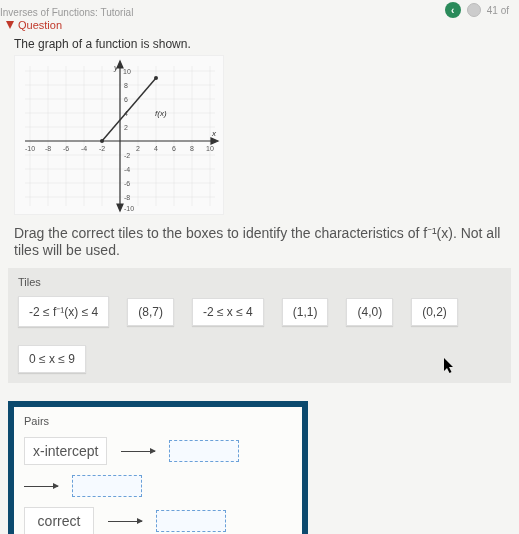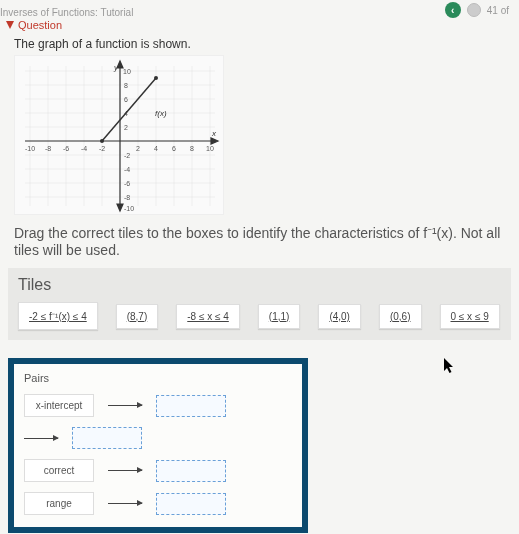--- a/index.html
+++ b/index.html
@@ -63,48 +63,47 @@
   .instruction {
     font-size: 14px;
     color: #555;
     padding: 8px 14px 10px 14px;
   }
   .tiles-section {
     background: #e8e8e6;
     margin: 0 8px;
     padding: 8px 10px 10px 10px;
   }
-  .tiles-title { font-size: 16px; color: #555; margin-bottom: 8px; }
+  .tiles-title { font-size: 11px; color: #555; margin-bottom: 8px; }
   .tiles-row { display: flex; flex-wrap: wrap; gap: 18px; align-items: center; }
   .tile {
     background: #fff;
     border: 1px solid #ddd;
     box-shadow: 0 1px 1px rgba(0,0,0,0.1);
     padding: 6px 10px;
-    font-size: 10px;
+    font-size: 12px;
     color: #444;
     white-space: nowrap;
-    text-decoration: underline;
   }
   .pairs-section {
     margin: 18px 8px 0 8px;
     border: 6px solid #0c4a6e;
     background: #fcfcfa;
     width: 300px;
     padding: 8px 10px 12px 10px;
   }
   .pairs-title { font-size: 11px; color: #555; margin-bottom: 10px; }
   .pair-row {
     display: flex; align-items: center; gap: 14px; margin-bottom: 10px;
   }
   .pair-label {
     border: 1px solid #ddd;
     background: #fff;
     padding: 5px 8px;
-    font-size: 10px;
+    font-size: 14px;
     min-width: 70px;
     text-align: center;
   }
   .arrow {
     width: 34px; height: 1px; background: #444; position: relative;
   }
   .arrow::after {
     content: ""; position: absolute; right: -1px; top: -3px;
     border-left: 6px solid #444; border-top: 3.5px solid transparent;
     border-bottom: 3.5px solid transparent;
@@ -204,24 +203,24 @@
   </svg>
 </div>
 
 <div class="instruction">Drag the correct tiles to the boxes to identify the characteristics of f⁻¹(x). Not all tiles will be used.</div>
 
 <div class="tiles-section">
   <div class="tiles-title">Tiles</div>
   <div class="tiles-row">
     <div class="tile">-2 ≤ f⁻¹(x) ≤ 4</div>
     <div class="tile">(8,7)</div>
-    <div class="tile">-8 ≤ x ≤ 4</div>
+    <div class="tile">-2 ≤ x ≤ 4</div>
     <div class="tile">(1,1)</div>
     <div class="tile">(4,0)</div>
-    <div class="tile">(0,6)</div>
+    <div class="tile">(0,2)</div>
     <div class="tile">0 ≤ x ≤ 9</div>
   </div>
 </div>
 
 <div class="pairs-section">
   <div class="pairs-title">Pairs</div>
   <div class="pair-row">
     <div class="pair-label">x-intercept</div>
     <div class="arrow"></div>
     <div class="drop-slot"></div>

